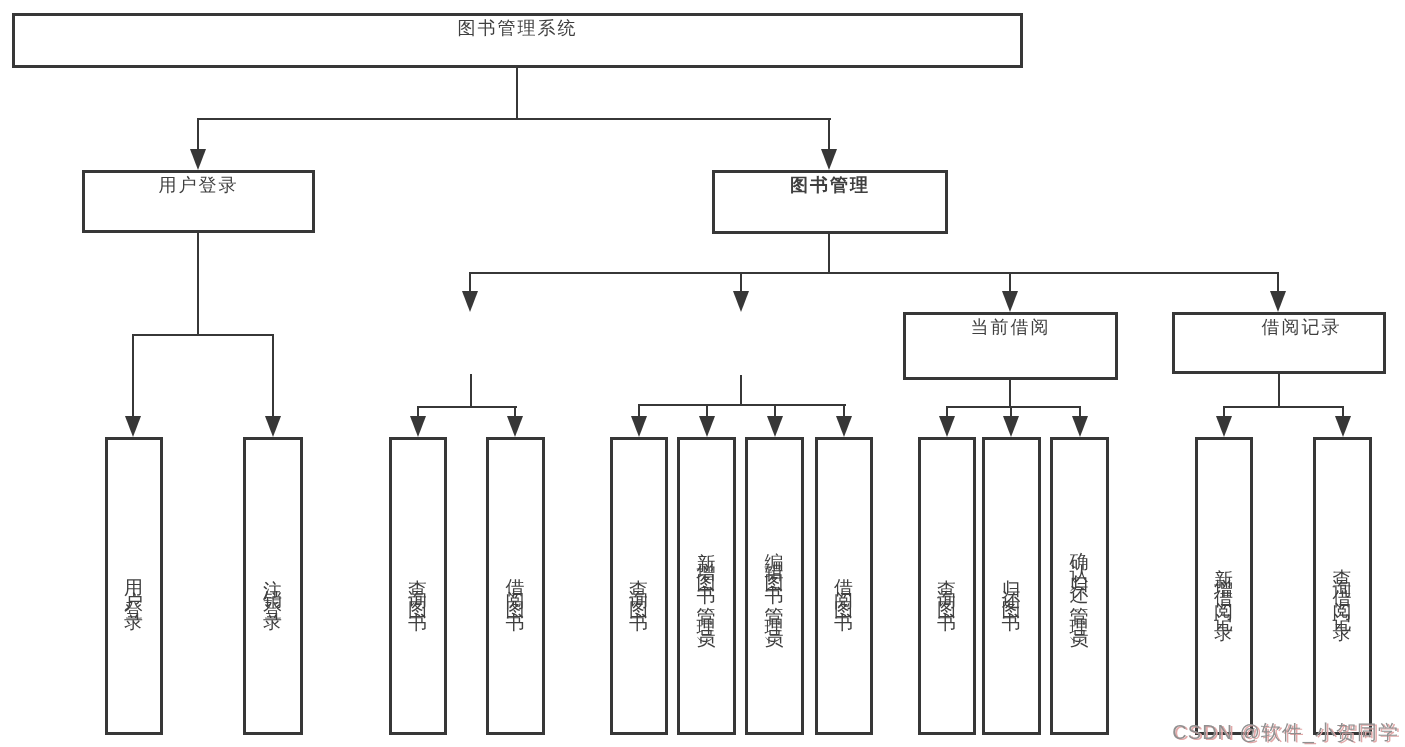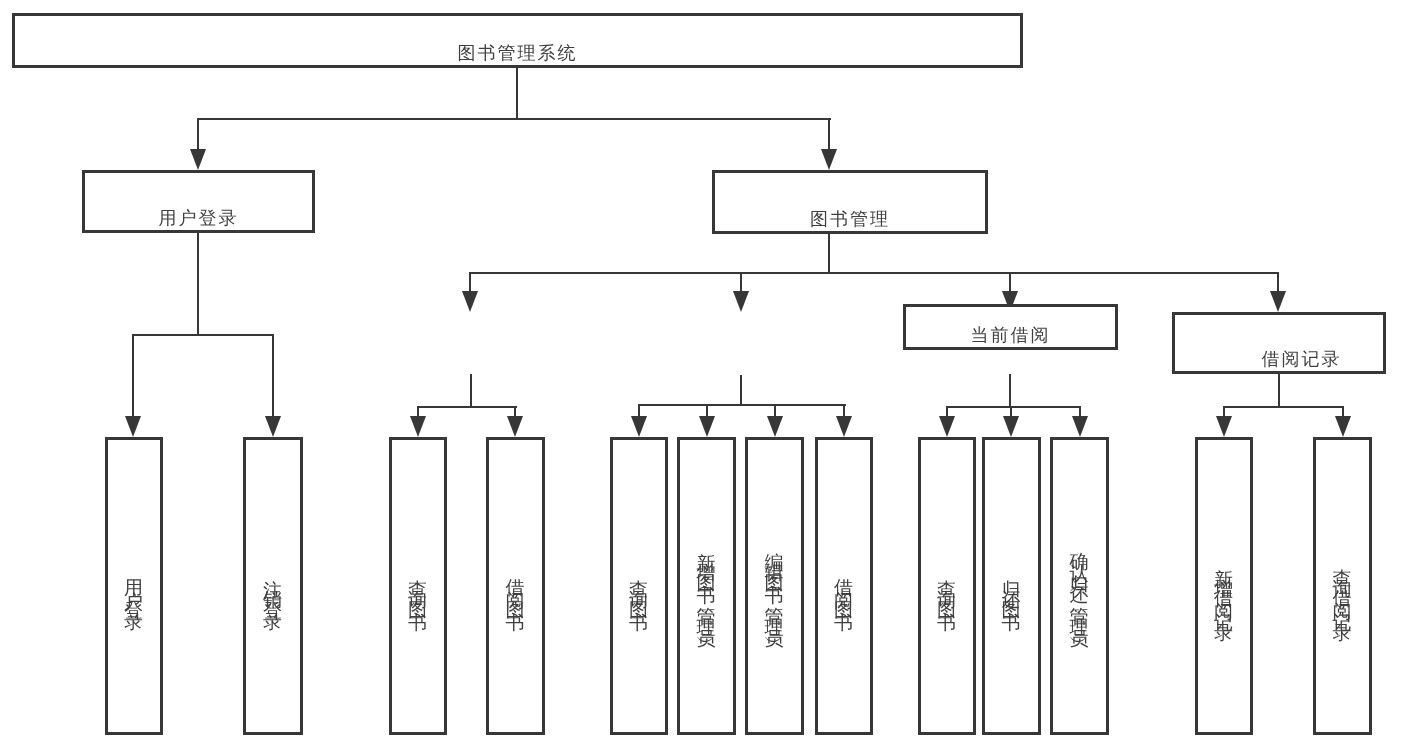--- a/index.html
+++ b/index.html
@@ -14,21 +14,21 @@
     position:relative;
     width:1405px;height:747px;
     background:#ffffff;
     overflow:hidden;
   }
   
   .b{
     position:absolute;
     border:3px solid var(--border);
     background:#ffffff;
-    display:flex;align-items:flex-end;justify-content:center;
+    display:flex;align-items:flex-start;justify-content:center;
     color:var(--text);
     font-size:18px;
     letter-spacing:2px;
     white-space:nowrap;
     z-index:2;
   }
   
   .leaf{
     position:absolute;
     top:437px;height:298px;
@@ -73,27 +73,27 @@
 <div class="canvas">
 
   <div class="b" style="left:12px;top:13px;width:1011px;height:55px;">
     <span>图书管理系统</span>
   </div>
 
   <div class="b" style="left:82px;top:170px;width:233px;height:63px;">
     <span>用户登录</span>
   </div>
 
-  <div class="b" style="left:712px;top:170px;width:276px;height:64px;">
+  <div class="b" style="left:712px;top:170px;width:236px;height:64px;font-weight:bold;">
     <span>图书管理</span>
   </div>
 
 
 
-  <div class="b" style="left:903px;top:304px;width:215px;height:46px;">
+  <div class="b" style="left:903px;top:312px;width:215px;height:68px;">
     <span>当前借阅</span>
   </div>
 
   <div class="b" style="left:1172px;top:312px;width:214px;height:62px;padding-left:45px;">
     <span>借阅记录</span>
   </div>
 
   <div class="leaf" style="left:105px;width:58px;">
     <span class="vtxt">用户登录</span>
   </div>
@@ -190,13 +190,14 @@
   <div class="vl" style="left:1079px;top:406px;height:13px;"></div>
   <div class="arr" style="left:1072px;top:416px;"></div>
 
   <div class="vl" style="left:1278px;top:374px;height:34px;"></div>
   <div class="hl" style="left:1223px;top:406px;width:121px;"></div>
   <div class="vl" style="left:1223px;top:406px;height:13px;"></div>
   <div class="arr" style="left:1216px;top:416px;"></div>
   <div class="vl" style="left:1342px;top:406px;height:13px;"></div>
   <div class="arr" style="left:1335px;top:416px;"></div>
 
+  <div class="watermark">CSDN @软件_小贺同学</div>
 </div>
 
 </body></html>

